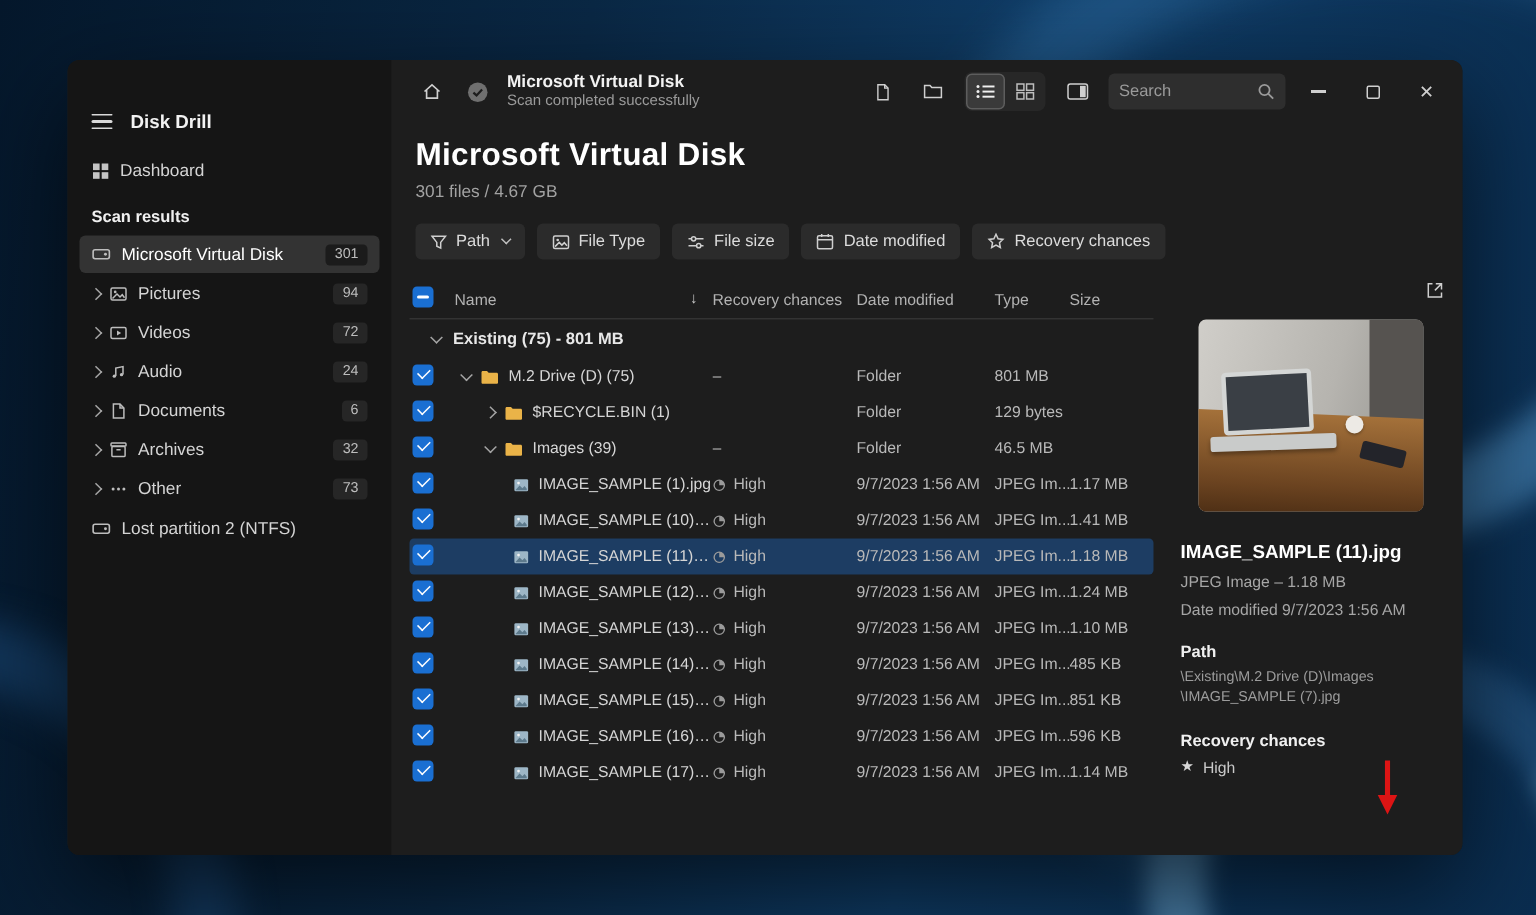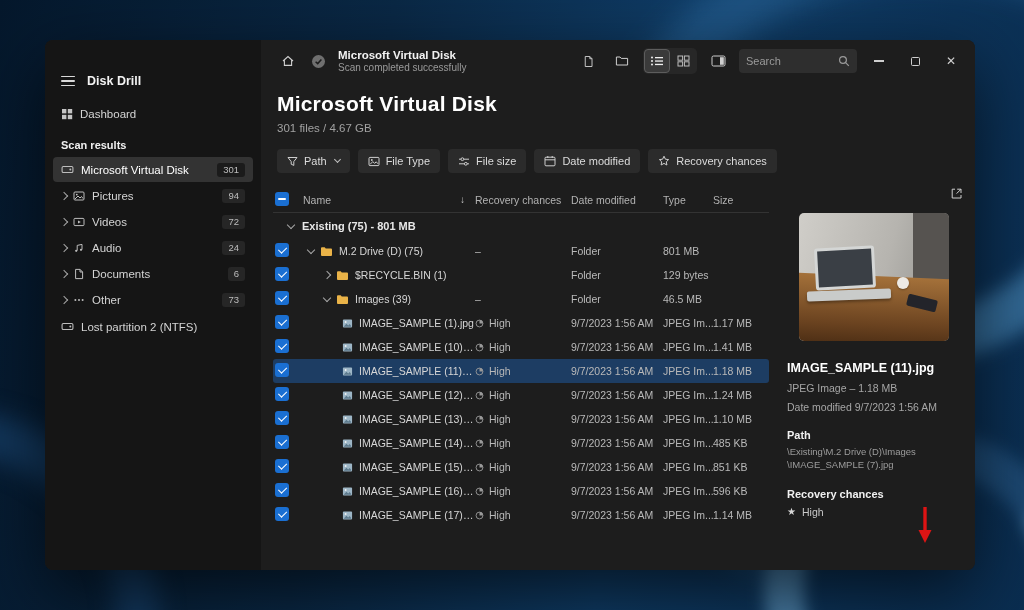--- a/index.html
+++ b/index.html
@@ -237,20 +237,32 @@
             <span class="ficon">
               <svg viewBox="0 0 12 12" width="12" height="12">
                 <path d="M2.6 1.4 H7 L9.6 4 V10.6 H2.6 Z" fill="none" stroke="#bdbdbd"></path>
                 <path d="M7 1.4 V4 H9.6" fill="none" stroke="#bdbdbd"></path>
               </svg>
             </span>
             <span class="sb-label">Documents</span>
             <span class="badge">6</span>
           </div>
 
+          <div class="sb-item">
+            <span class="chev right sb-chev"></span>
+            <span class="ficon">
+              <svg viewBox="0 0 12 12" width="12" height="12">
+                <rect x="1.6" y="3.6" width="8.8" height="6.8" rx=".8" fill="none" stroke="#bdbdbd"></rect>
+                <rect x="1" y="1.4" width="10" height="2" rx=".6" fill="none" stroke="#bdbdbd"></rect>
+                <path d="M4.6 5.8 h2.8" stroke="#bdbdbd"></path>
+              </svg>
+            </span>
+            <span class="sb-label">Archives</span>
+            <span class="badge">32</span>
+          </div>
 
           <div class="sb-item">
             <span class="chev right sb-chev"></span>
             <span class="ficon">
               <svg viewBox="0 0 12 12" width="12" height="12">
                 <circle cx="2.4" cy="6" r="1" fill="#bdbdbd"></circle>
                 <circle cx="6" cy="6" r="1" fill="#bdbdbd"></circle>
                 <circle cx="9.6" cy="6" r="1" fill="#bdbdbd"></circle>
               </svg>
             </span>

